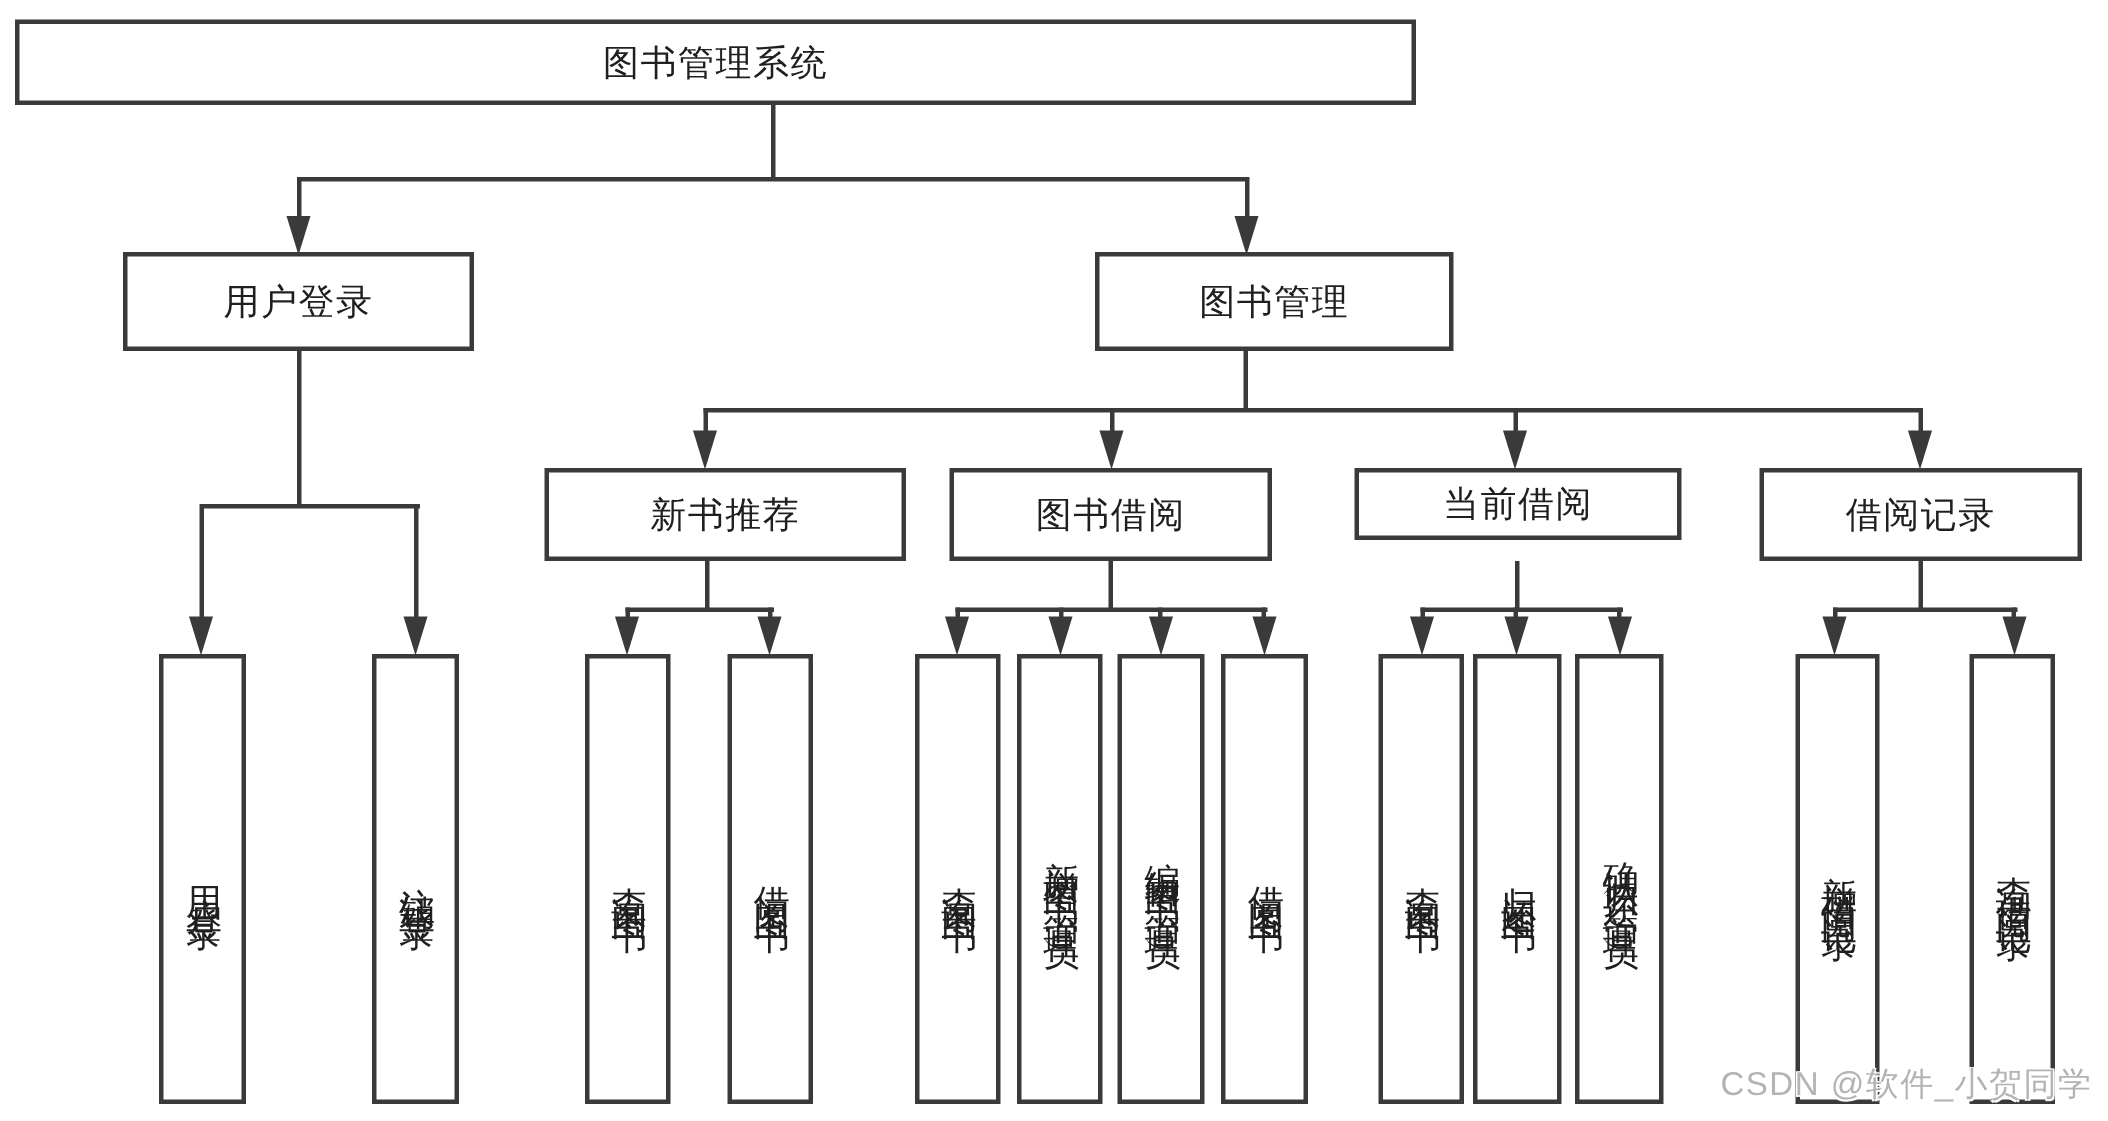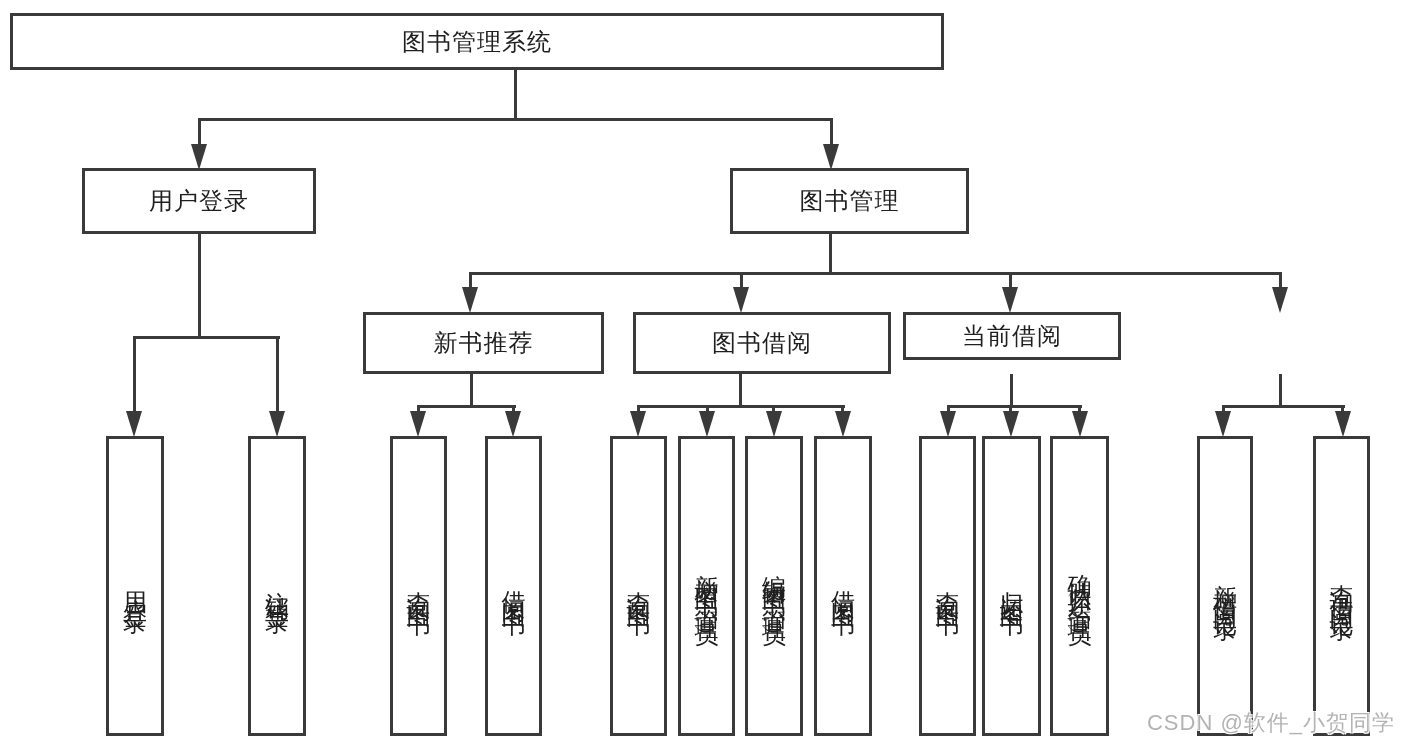--- a/index.html
+++ b/index.html
@@ -66,25 +66,28 @@
   <div class="vl" style="left:740px;top:272px;height:17px;"></div>
   <div class="arr" style="left:733px;top:287px;"></div>
   <div class="vl" style="left:1009px;top:272px;height:17px;"></div>
   <div class="arr" style="left:1002px;top:287px;"></div>
   <div class="vl" style="left:1279px;top:272px;height:17px;"></div>
   <div class="arr" style="left:1272px;top:287px;"></div>
 
   <div class="box hbox" style="left:363px;top:312px;width:241px;height:62px;">
     <span>新书推荐</span>
   </div>
-  <div class="box hbox" style="left:633px;top:312px;width:258px;height:62px;">
+  <div class="box hbox" style="left:633px;top:312px;width:215px;height:62px;">
     <span>图书借阅</span>
   </div>
   <div class="box hbox" style="left:903px;top:312px;width:218px;height:48px;">
     <span>当前借阅</span>
+  </div>
+  <div class="box hbox" style="left:1173px;top:312px;width:215px;height:62px;">
+    <span>借阅记录</span>
   </div>
 
   <div class="vl" style="left:470px;top:374px;height:33px;"></div>
   <div class="hl" style="left:417px;top:405px;width:99px;"></div>
   <div class="vl" style="left:417px;top:405px;height:10px;"></div>
   <div class="arr" style="left:410px;top:411px;"></div>
   <div class="vl" style="left:512px;top:405px;height:10px;"></div>
   <div class="arr" style="left:505px;top:411px;"></div>
 
   <div class="vl" style="left:739px;top:374px;height:33px;"></div>

